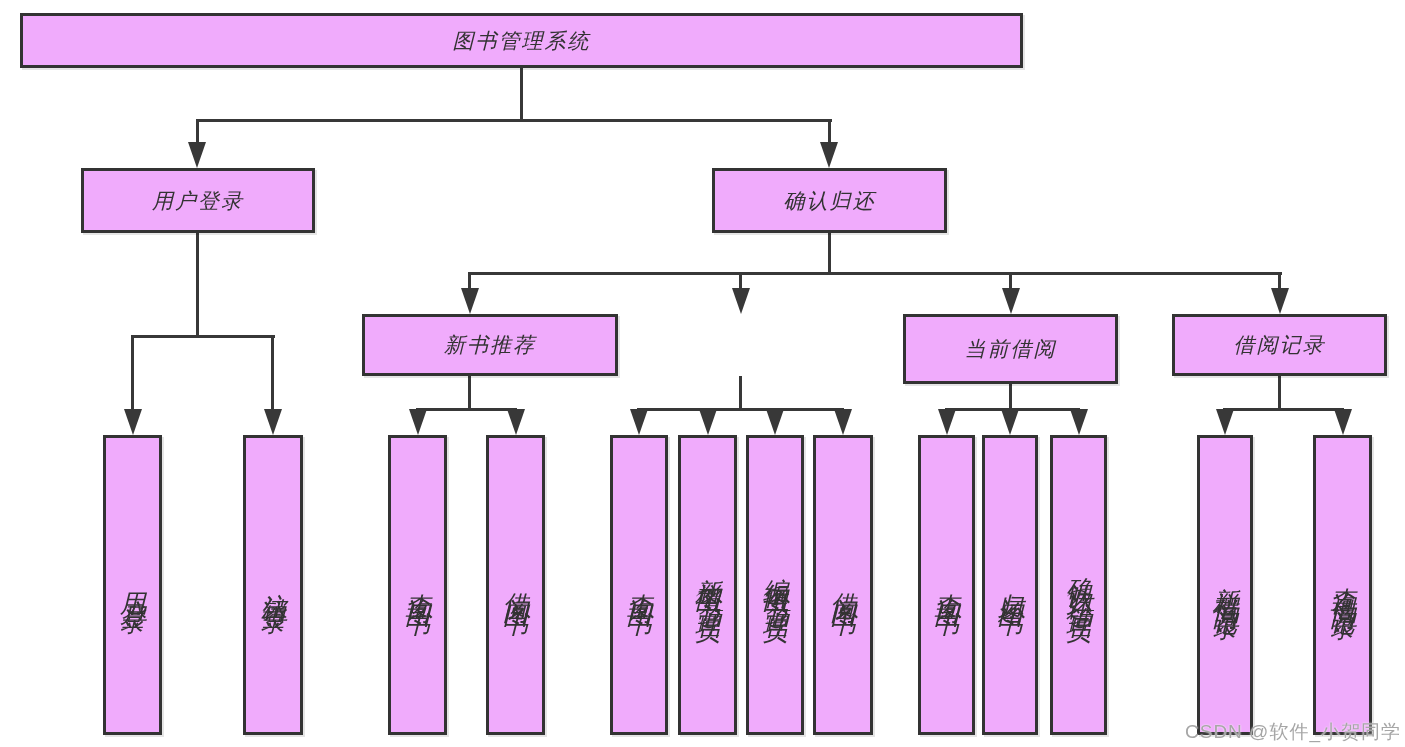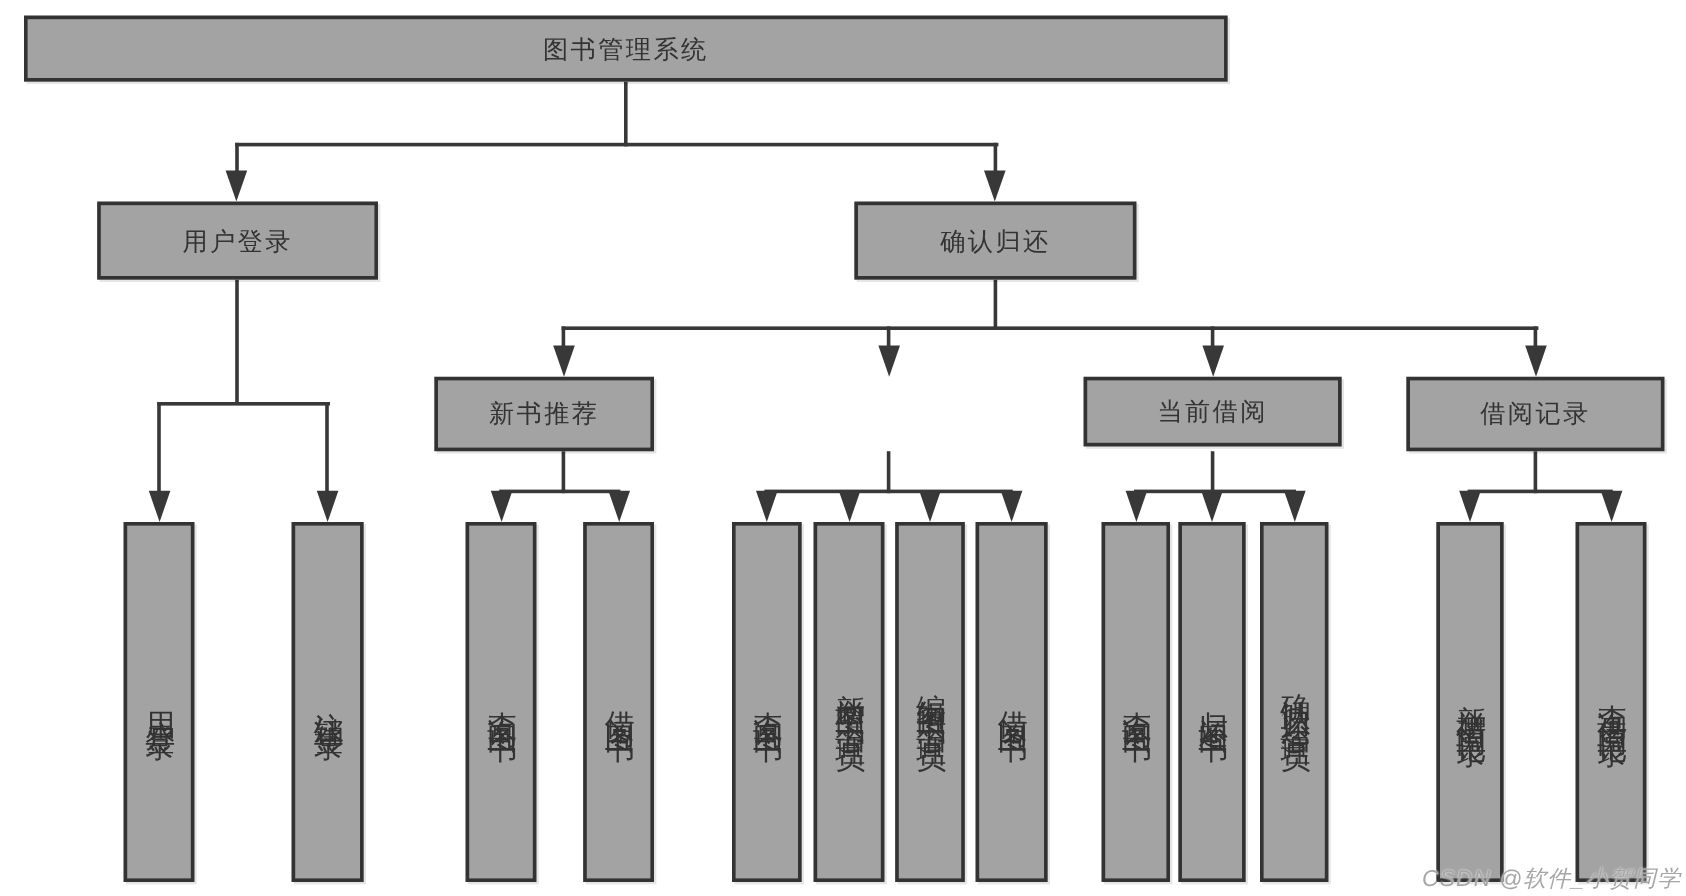--- a/index.html
+++ b/index.html
@@ -2,41 +2,40 @@
 <html><head>
 <meta charset="utf-8">
 <style>
   html,body{margin:0;padding:0;background:#fff;}
   .canvas{
     position:relative;width:1405px;height:747px;background:#fff;
     font-family:"Liberation Sans",sans-serif;overflow:hidden;
   }
   .box{
     position:absolute;box-sizing:border-box;border:3px solid #333;
-    background:#a3a3a3;display:flex;align-items:center;justify-content:center;
-    color:#333;box-shadow:2px 2px 0 rgba(0,0,0,0.10);
+    background:#f0abfc;display:flex;align-items:center;justify-content:center;
+    color:#333;box-shadow:2px 2px 0 rgba(0,0,0,0.10);font-style:italic;
   }
   .h{font-size:21px;letter-spacing:2px;white-space:nowrap;}
   .v{
     writing-mode:vertical-rl;text-orientation:mixed;
     font-size:25px;letter-spacing:6px;line-height:1;
   }
   .vl,.hl{position:absolute;background:#383838;}
   .vl{width:3px;}
   .hl{height:3px;}
   .arrow{
     position:absolute;width:0;height:0;
     border-left:9px solid transparent;border-right:9px solid transparent;
     border-top:26px solid #383838;
   }
   .watermark{
     position:absolute;left:1185px;top:719px;font-size:19px;
     color:#a6a6a6;letter-spacing:1px;white-space:nowrap;z-index:10;
     text-shadow:0 0 2px #fff;
-    font-style:italic;
   }
 </style>
 </head>
 <body>
 
 <div class="canvas">
 
   <div class="vl" style="left:520px;top:68px;height:54px"></div>
   <div class="hl" style="left:196px;top:119px;width:636px"></div>
   <div class="vl" style="left:196px;top:119px;height:28px"></div>
@@ -84,24 +83,24 @@
   <div class="hl" style="left:1223px;top:408px;width:121px"></div>
   <div class="arrow" style="left:1216px;top:409px"></div>
   <div class="arrow" style="left:1334px;top:409px"></div>
 
   <div class="box h" style="left:20px;top:13px;width:1003px;height:55px">图书管理系统</div>
 
   <div class="box h" style="left:81px;top:168px;width:234px;height:65px">用户登录</div>
 
   <div class="box h" style="left:712px;top:168px;width:235px;height:65px">确认归还</div>
 
-  <div class="box h" style="left:362px;top:314px;width:183px;height:62px">新书推荐</div>
+  <div class="box h" style="left:362px;top:314px;width:256px;height:62px">新书推荐</div>
 
 
-  <div class="box h" style="left:903px;top:314px;width:215px;height:58px">当前借阅</div>
+  <div class="box h" style="left:903px;top:314px;width:215px;height:70px">当前借阅</div>
 
   <div class="box h" style="left:1172px;top:314px;width:215px;height:62px">借阅记录</div>
 
   <div class="box v" style="left:103px;top:435px;width:59px;height:300px">用户登录</div>
   <div class="box v" style="left:243px;top:435px;width:60px;height:300px">注销登录</div>
 
   <div class="box v" style="left:388px;top:435px;width:59px;height:300px">查询图书</div>
   <div class="box v" style="left:486px;top:435px;width:59px;height:300px">借阅图书</div>
 
   <div class="box v" style="left:610px;top:435px;width:58px;height:300px">查询图书</div>

